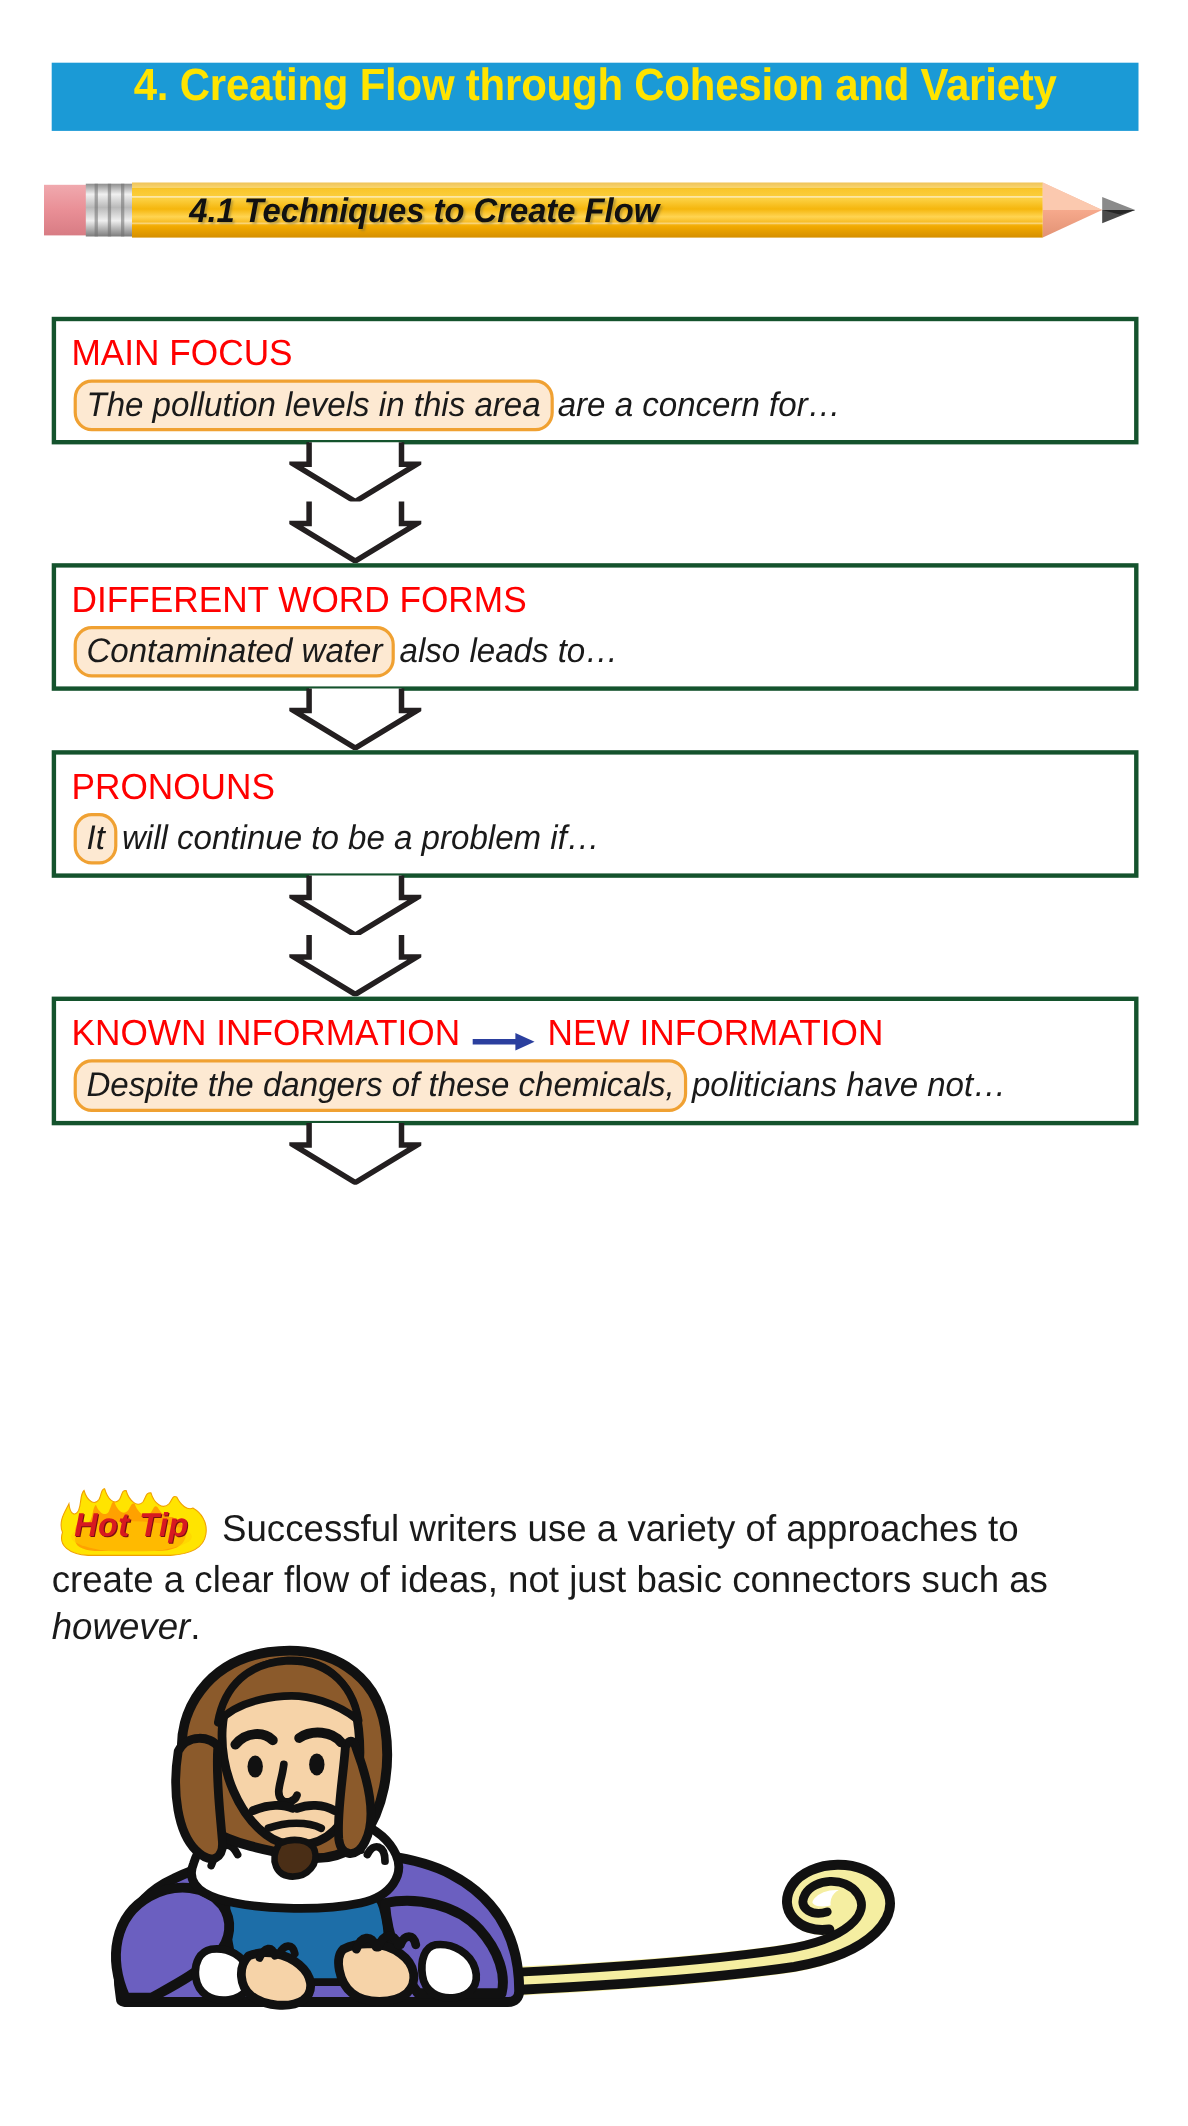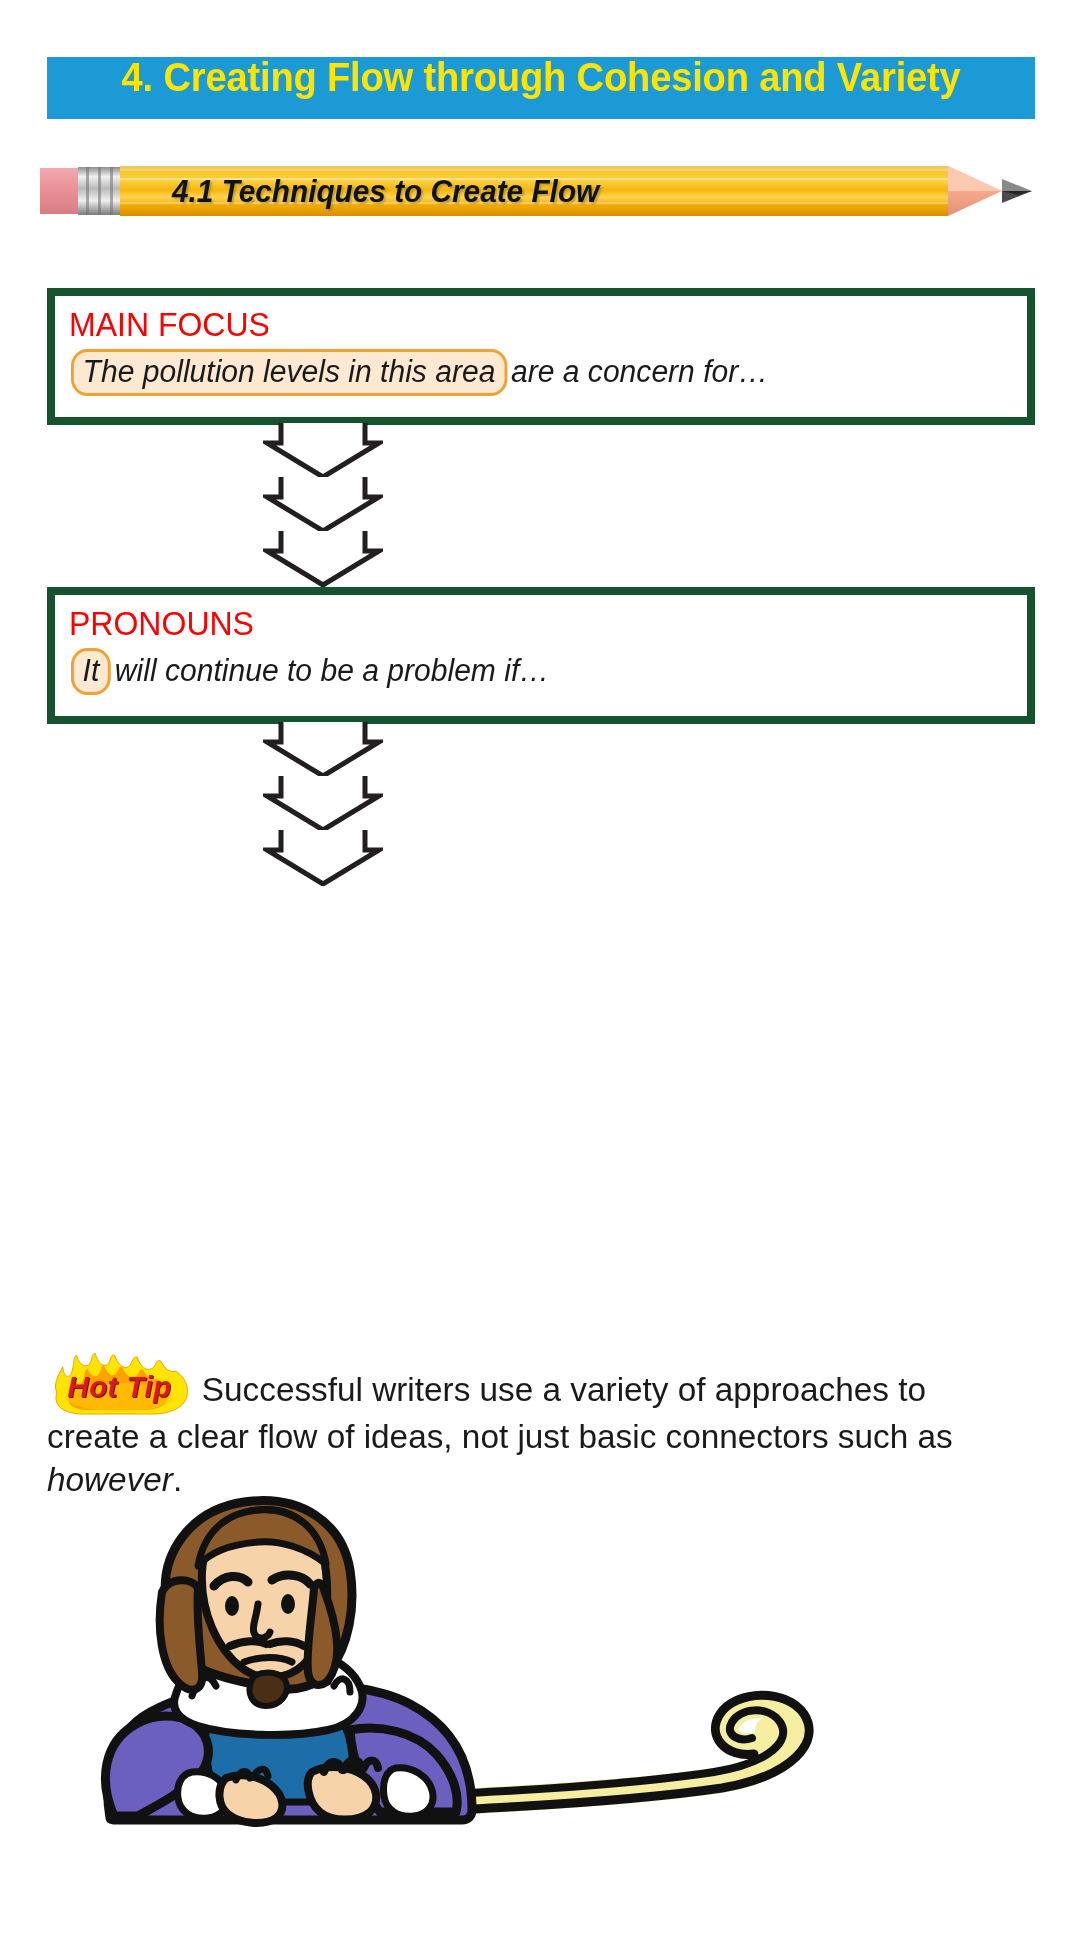--- a/index.html
+++ b/index.html
@@ -63,24 +63,24 @@
   }
 
   
   .flow {
     position: absolute;
     left: 47px;
     top: 288px;
     width: 988px;
   }
   .step-box {
-    border: 8px solid #14532d;
+    border: 4px solid #14532d;
     background: #ffffff;
     box-sizing: border-box;
-    padding: 10px 14px 21px 14px;
+    padding: 10px 14px 8px 14px;
     position: relative;
   }
   .step-heading {
     color: #ff0000;
     font-size: 33px;
     font-weight: normal;
     line-height: 1.15;
     white-space: nowrap;
     font-family: "Liberation Sans Narrow", "Liberation Sans", sans-serif;
     transform: scaleX(0.97);
@@ -260,20 +260,27 @@
     <div class="connector">
       <svg width="120" height="58" viewBox="0 0 120 58">
         <path d="M18 2 L18 22 L4 22 L60 56 L116 22 L102 22 L102 2" fill="#ffffff" stroke="#231f20" stroke-width="5" stroke-linejoin="miter"></path>
       </svg>
     </div>
     <div class="connector">
       <svg width="120" height="58" viewBox="0 0 120 58">
         <path d="M18 2 L18 22 L4 22 L60 56 L116 22 L102 22 L102 2" fill="#ffffff" stroke="#231f20" stroke-width="5" stroke-linejoin="miter"></path>
       </svg>
     </div>
+    <div class="step-box">
+      <div class="step-heading">DIFFERENT WORD FORMS</div>
+      <div class="step-example">
+        <span class="chunk">Contaminated water</span>
+        <span class="plain">also leads to…</span>
+      </div>
+    </div>
     <div class="connector">
       <svg width="120" height="58" viewBox="0 0 120 58">
         <path d="M18 2 L18 22 L4 22 L60 56 L116 22 L102 22 L102 2" fill="#ffffff" stroke="#231f20" stroke-width="5" stroke-linejoin="miter"></path>
       </svg>
     </div>
     <div class="step-box">
       <div class="step-heading">PRONOUNS</div>
       <div class="step-example">
         <span class="chunk">It</span>
         <span class="plain">will continue to be a problem if…</span>
@@ -281,20 +288,34 @@
     </div>
     <div class="connector">
       <svg width="120" height="58" viewBox="0 0 120 58">
         <path d="M18 2 L18 22 L4 22 L60 56 L116 22 L102 22 L102 2" fill="#ffffff" stroke="#231f20" stroke-width="5" stroke-linejoin="miter"></path>
       </svg>
     </div>
     <div class="connector">
       <svg width="120" height="58" viewBox="0 0 120 58">
         <path d="M18 2 L18 22 L4 22 L60 56 L116 22 L102 22 L102 2" fill="#ffffff" stroke="#231f20" stroke-width="5" stroke-linejoin="miter"></path>
       </svg>
+    </div>
+    <div class="step-box">
+      <div class="step-heading">
+        <span>KNOWN INFORMATION</span>
+        <span class="blue-arrow"><svg width="62" height="22" viewBox="0 0 62 22">
+            <line x1="2" y1="11" x2="44" y2="11" stroke="#2b3f9e" stroke-width="5"></line>
+            <path d="M42 3 L60 11 L42 19 Z" fill="#2b3f9e"></path>
+          </svg></span>
+        <span>NEW INFORMATION</span>
+      </div>
+      <div class="step-example">
+        <span class="chunk">Despite the dangers of these chemicals,</span>
+        <span class="plain">politicians have not…</span>
+      </div>
     </div>
     <div class="connector">
       <svg width="120" height="58" viewBox="0 0 120 58">
         <path d="M18 2 L18 22 L4 22 L60 56 L116 22 L102 22 L102 2" fill="#ffffff" stroke="#231f20" stroke-width="5" stroke-linejoin="miter"></path>
       </svg>
     </div>
   </div>
 
 <div class="tip-wrap">
   <div class="tip-text">

